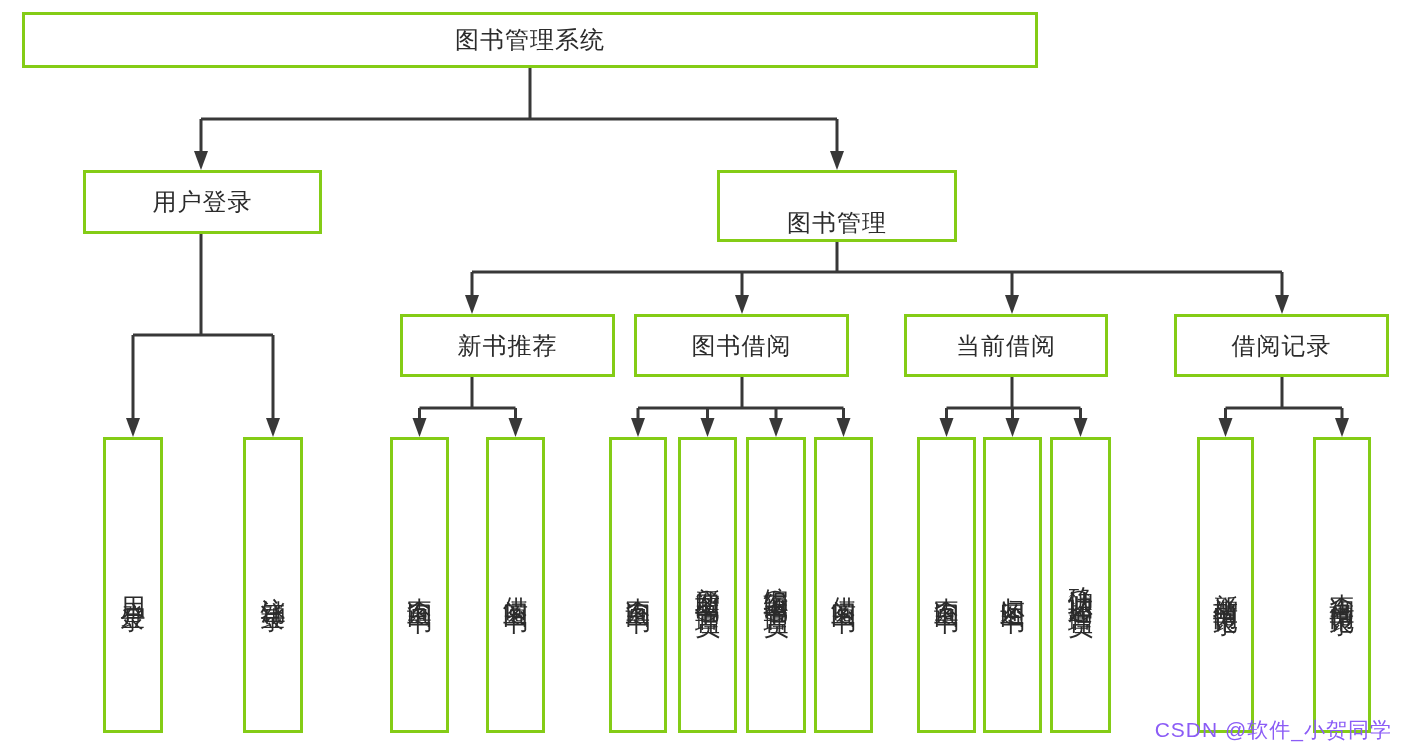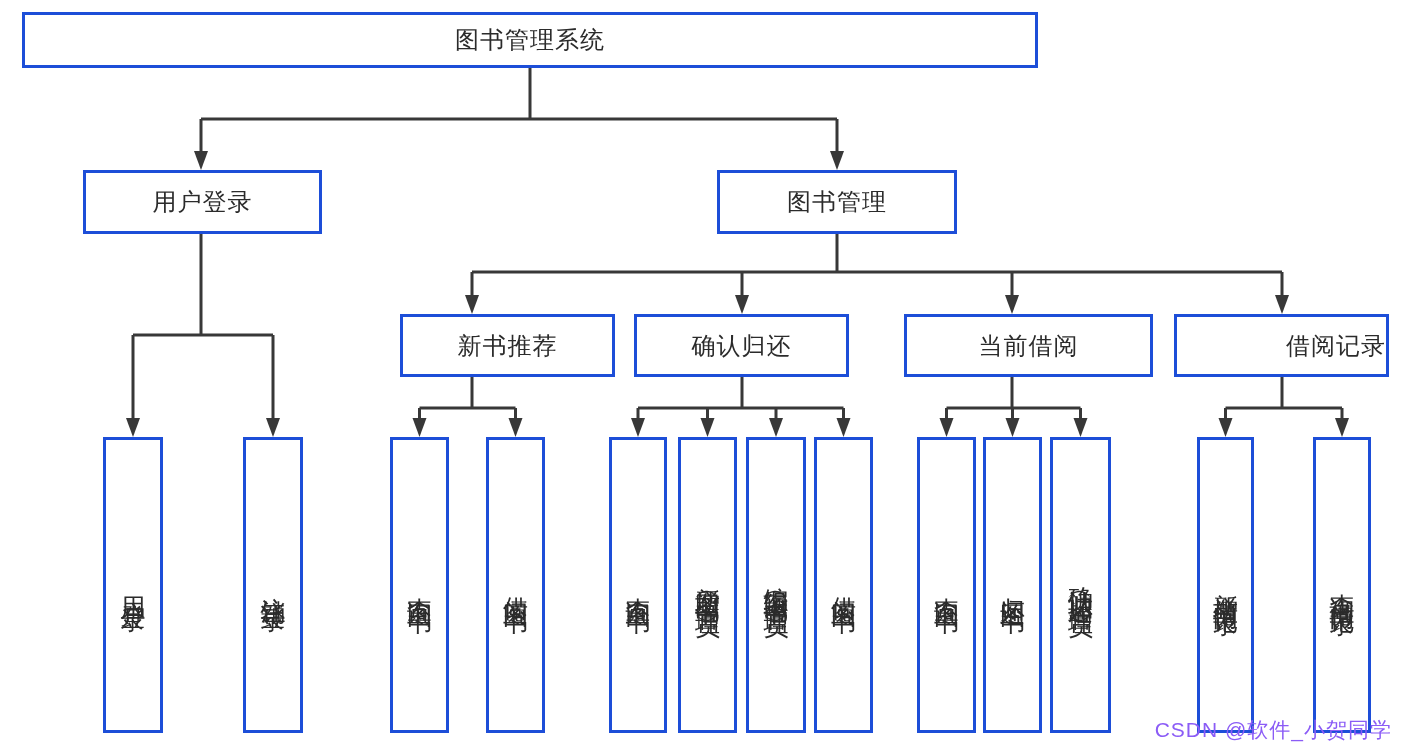--- a/index.html
+++ b/index.html
@@ -19,21 +19,21 @@
     position: absolute;
     left: 0;
     top: 0;
     width: 1405px;
     height: 747px;
     pointer-events: none;
   }
   .node {
     position: absolute;
     box-sizing: border-box;
-    border: 3px solid #1d4ed8;
+    border: 3px solid #84cc16;
     background: #ffffff;
     display: flex;
     align-items: center;
     justify-content: center;
     color: #2b2b2b;
   }
   .box-h {
     font-size: 24px;
     letter-spacing: 1px;
     white-space: nowrap;
@@ -102,34 +102,34 @@
     </g>
   </svg>
 
   <div class="node box-h" style="left:22px; top:12px; width:1016px; height:56px;">
     <span>图书管理系统</span>
   </div>
 
   <div class="node box-h" style="left:83px; top:170px; width:239px; height:64px;">
     <span>用户登录</span>
   </div>
-  <div class="node box-h" style="left:717px; top:170px; width:240px; height:64px;">
+  <div class="node box-h" style="left:717px; top:170px; width:240px; height:72px;align-items:flex-end;">
     <span>图书管理</span>
   </div>
 
   <div class="node box-h" style="left:364px; top:314px; width:215px; height:63px;margin-left:36px;">
     <span>新书推荐</span>
   </div>
   <div class="node box-h" style="left:634px; top:314px; width:215px; height:63px;">
-    <span>确认归还</span>
+    <span>图书借阅</span>
   </div>
-  <div class="node box-h" style="left:904px; top:314px; width:249px; height:63px;">
+  <div class="node box-h" style="left:904px; top:314px; width:204px; height:63px;">
     <span>当前借阅</span>
   </div>
-  <div class="node box-h" style="left:1174px; top:314px; width:215px; height:63px;justify-content:flex-end;">
+  <div class="node box-h" style="left:1174px; top:314px; width:215px; height:63px;">
     <span>借阅记录</span>
   </div>
 
   <div class="node box-v" style="left:103px; top:437px; width:60px; height:296px;">
     <span class="vtext">用户登录</span>
   </div>
   <div class="node box-v" style="left:243px; top:437px; width:60px; height:296px;">
     <span class="vtext">注销登录</span>
   </div>
 

